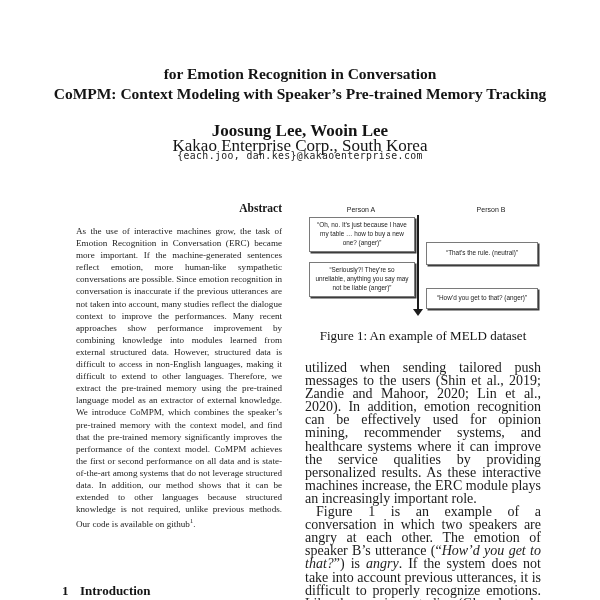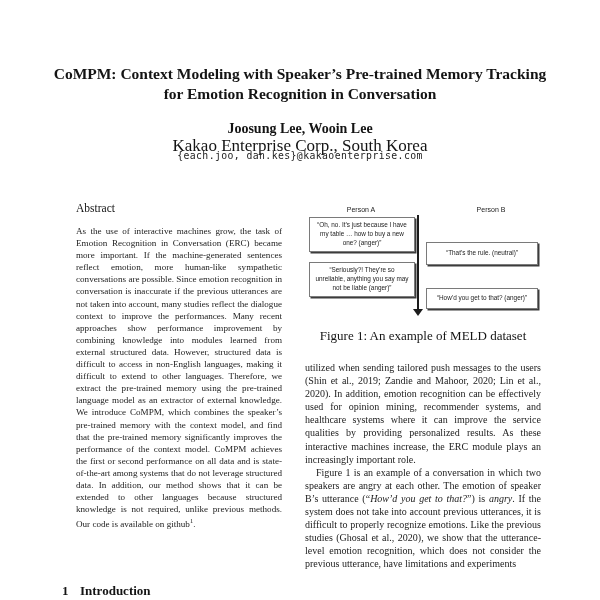--- a/index.html
+++ b/index.html
@@ -5,30 +5,30 @@
   html,body { margin:0; padding:0; background:#e8e8e8; }
   .page {
     position:relative; width:600px; height:600px; margin:0 auto;
     background:#ffffff; overflow:hidden;
     font-family:"Liberation Serif", serif; color:#141414;
   }
   
   .title { position:absolute; top:64px; left:40px; right:40px;
     text-align:center; font-weight:bold; font-size:15.5px; line-height:1.3; }
   .authors { position:absolute; top:121px; left:0; width:100%;
-    text-align:center; font-weight:bold; font-size:14px; }
+    text-align:center; font-weight:bold; font-size:17px; }
   .affil { position:absolute; top:136px; left:0; width:100%;
     text-align:center; font-size:17px; }
   .email { position:absolute; top:150px; left:0; width:100%;
     text-align:center; font-family:"DejaVu Sans Mono", monospace;
     font-size:9.8px; letter-spacing:0.4px; color:#222; }
   
   .col-left { position:absolute; left:62px; top:202px; width:234px; }
-  .abs-heading { margin:0 14px 11px; text-align:left;
-    font-weight:normal; font-size:11.5px; }
+  .abs-heading { margin:0 14px 11px; text-align:right;
+    font-weight:bold; font-size:11.5px; }
   .abs-body { margin:0 14px; font-size:9.1px; line-height:12.1px;
     text-align:justify; color:#1b1b1b; }
   .abs-body sup { font-size:6.5px; }
   .section-heading { position:absolute; left:62px; top:583px;
     font-weight:bold; font-size:13px; }
   .section-heading .secnum { display:inline-block; width:18px; }
   
   .col-right { position:absolute; left:305px; top:196px; width:236px; }
   .fig { position:relative; width:236px; height:140px; margin-top:8px; }
   .plabel { position:absolute; top:2px; font-size:7px; color:#222;
@@ -43,34 +43,34 @@
   .bub { position:absolute; background:#fff; border:1px solid #7a7a7a;
     box-shadow:1.5px 1.5px 0 #3c3c3c; font-size:6.4px; line-height:1.4;
     text-align:center; padding:3px 4px; color:#222;
     font-family:"Liberation Sans", sans-serif; }
   .bub-a1 { left:4px;   top:13px; width:96px; }
   .bub-a2 { left:4px;   top:58px; width:96px; }
   .bub-b1 { left:121px; top:38px; width:102px; padding-top:6px; padding-bottom:6px; }
   .bub-b2 { left:121px; top:84px; width:102px; padding-top:5px; padding-bottom:5px; }
   .fig-caption { position:absolute; top:124px; left:0; width:236px;
     text-align:center; font-size:13px; color:#141414; }
-  .body-text { font-size:10px; line-height:13.1px; text-align:justify;
+  .body-text { font-size:14px; line-height:13.1px; text-align:justify;
     color:#1b1b1b; }
   .p1 { margin:17px 0 0 0; }
   .p2 { margin:0; text-indent:11px; }
   .it { font-style:italic;margin-top:23px; }
 </style>
 </head>
 <body>
 
 <div class="page">
 
   <div class="title">
+    <div>for Emotion Recognition in Conversation</div>
     <div>CoMPM: Context Modeling with Speaker’s Pre-trained Memory Tracking</div>
-    <div>for Emotion Recognition in Conversation</div>
   </div>
   <div class="authors">Joosung Lee, Wooin Lee</div>
   <div class="affil">Kakao Enterprise Corp., South Korea</div>
   <div class="email">{each.joo, dan.kes}@kakaoenterprise.com</div>
 
   <div class="col-left">
     <div class="abs-heading">Abstract</div>
     <p class="abs-body"><span>As the use of interactive machines grow, the task of Emotion Recognition in Conversation (ERC) became more important. If the machine-generated sentences reflect emotion, more human-like sympathetic conversations are possible. Since emotion recognition in conversation is inaccurate if the previous utterances are not taken into account, many studies reflect the dialogue context to improve the performances. Many recent approaches show performance improvement by combining knowledge into modules learned from external structured data. However, structured data is difficult to access in non-English languages, making it difficult to extend to other languages. Therefore, we extract the pre-trained memory using the pre-trained language model as an extractor of external knowledge. We introduce CoMPM, which combines the speaker’s pre-trained memory with the context model, and find that the pre-trained memory significantly improves the performance of the context model. CoMPM achieves the first or second performance on all data and is state-of-the-art among systems that do not leverage structured data. In addition, our method shows that it can be extended to other languages because structured knowledge is not required, unlike previous methods. Our code is available on github</span><sup>1</sup><span>.</span></p>
   </div>
 

